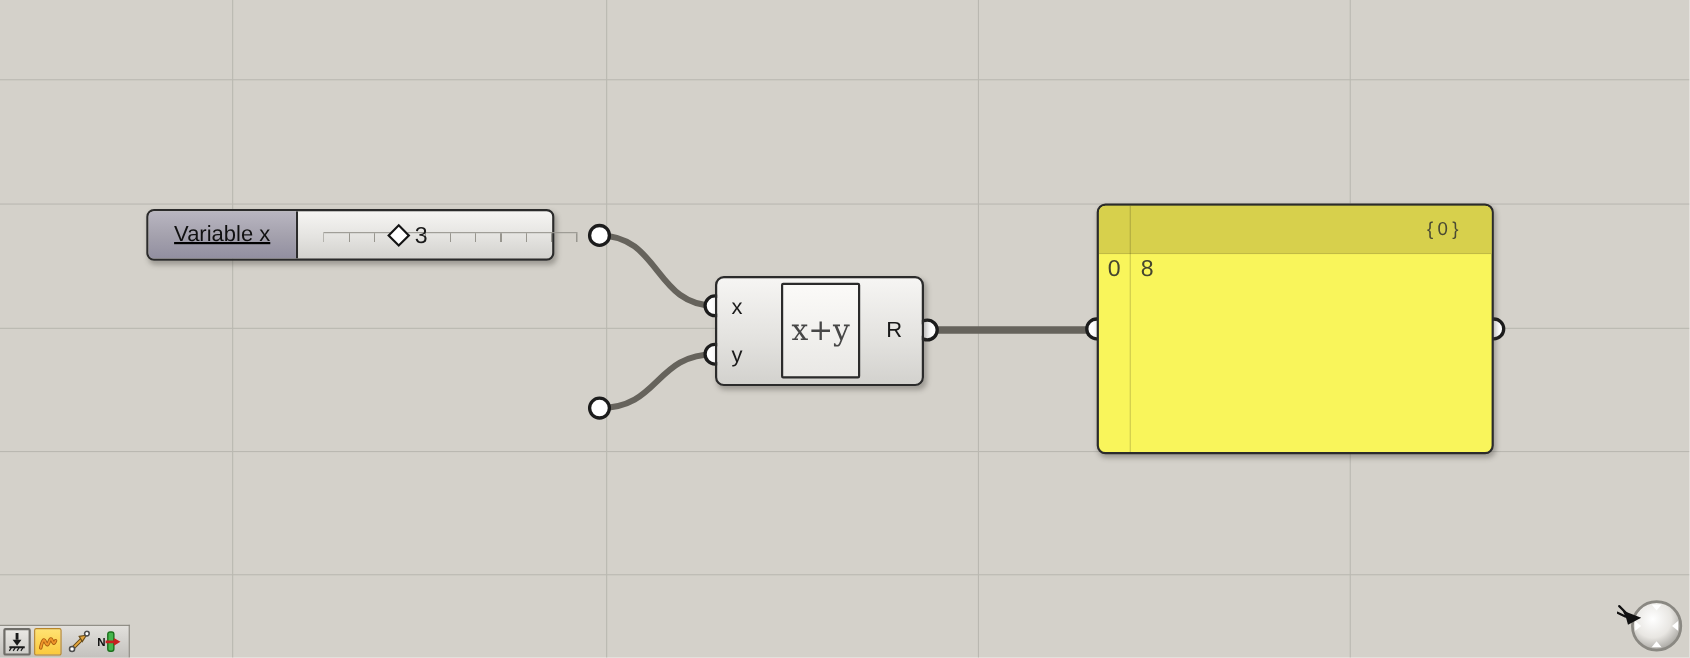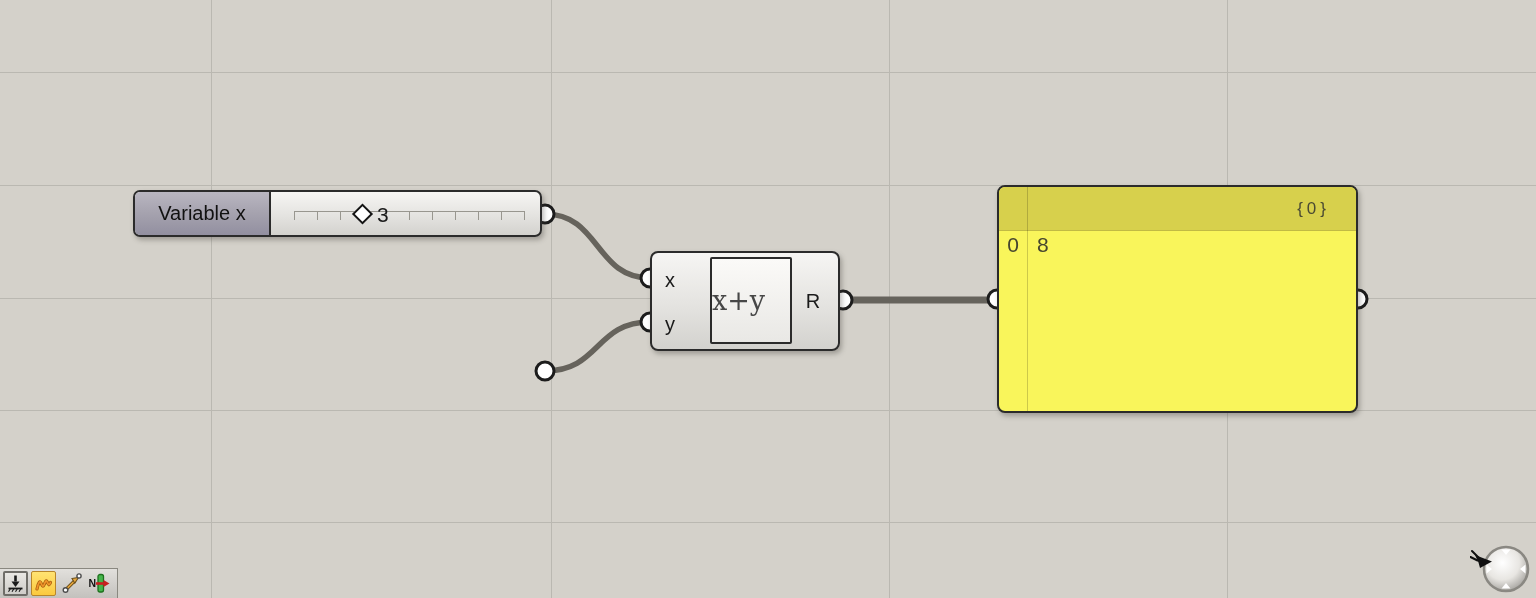--- a/index.html
+++ b/index.html
@@ -23,21 +23,21 @@
         border-radius:50%;background:#fff;z-index:2;transform:translate(-50%,-50%);}
   
   .comp{
     position:absolute;z-index:3;
     border:2.5px solid #2b2b2b;border-radius:7px;
     background:linear-gradient(180deg,#f6f5f3 0%,#e4e3e0 55%,#d3d2ce 100%);
     box-shadow:2px 3px 5px rgba(60,58,52,0.35);
     box-sizing:border-box;
   }
   
-  .slider{width:409px;height:47px;display:flex;}
+  .slider{width:371px;height:47px;display:flex;text-decoration:underline;}
   .slider-label{
     width:136px;flex:0 0 136px;box-sizing:border-box;
     border-right:2.5px solid #2b2b2b;border-radius:5px 0 0 5px;
     background:linear-gradient(180deg,#b9b6c1 0%,#a5a2ae 50%,#928fa0 100%);
     display:flex;align-items:center;justify-content:center;
     font-size:20px;color:#111;
   }
   .slider-track{position:relative;flex:1;border-radius:0 5px 5px 0;}
   .ruler{
     position:absolute;left:23px;top:19px;width:231px;height:8px;
@@ -49,24 +49,24 @@
   .diamond{width:11px;height:11px;background:#fff;border:2.5px solid #141414;
            transform:rotate(45deg);flex:0 0 auto;}
   .slider-value{font-size:21px;color:#1a1a1a;line-height:1;}
   .knob-x{left:84px;}
   .knob-y{left:108px;}
   
   .expr{left:650px;top:251px;width:190px;height:100px;border-radius:8px;}
   .expr-in{position:absolute;left:13px;font-size:20px;color:#1a1a1a;transform:translateY(-50%);}
   .expr-in-x{top:27px;} .expr-in-y{top:71px;}
   .expr-box{
-    position:absolute;left:58px;top:4px;width:82px;height:87px;box-sizing:border-box;
+    position:absolute;left:58px;top:4px;width:72px;height:87px;box-sizing:border-box;
     background:linear-gradient(180deg,#fbfaf8,#e9e8e5);
     border:2px solid #2b2b2b;border-radius:2px;
-    display:flex;align-items:center;
+    display:flex;align-items:center;justify-content:center;
     font-family:"DejaVu Serif", serif;font-size:27px;color:#474747;
   }
   .expr-out{position:absolute;left:147px;top:50%;width:28px;transform:translateY(-50%);
             text-align:center;font-size:20px;color:#1a1a1a;}
   
   .panel{left:997px;top:185px;width:361px;height:228px;border-radius:8px;
          background:#f9f55b;overflow:hidden;padding:0;}
   .panel-header{position:absolute;left:0;top:0;right:0;height:43px;background:#d7d04c;
                 border-bottom:1px solid rgba(0,0,0,0.10);}
   .panel-path{position:absolute;right:26px;top:0;line-height:43px;

